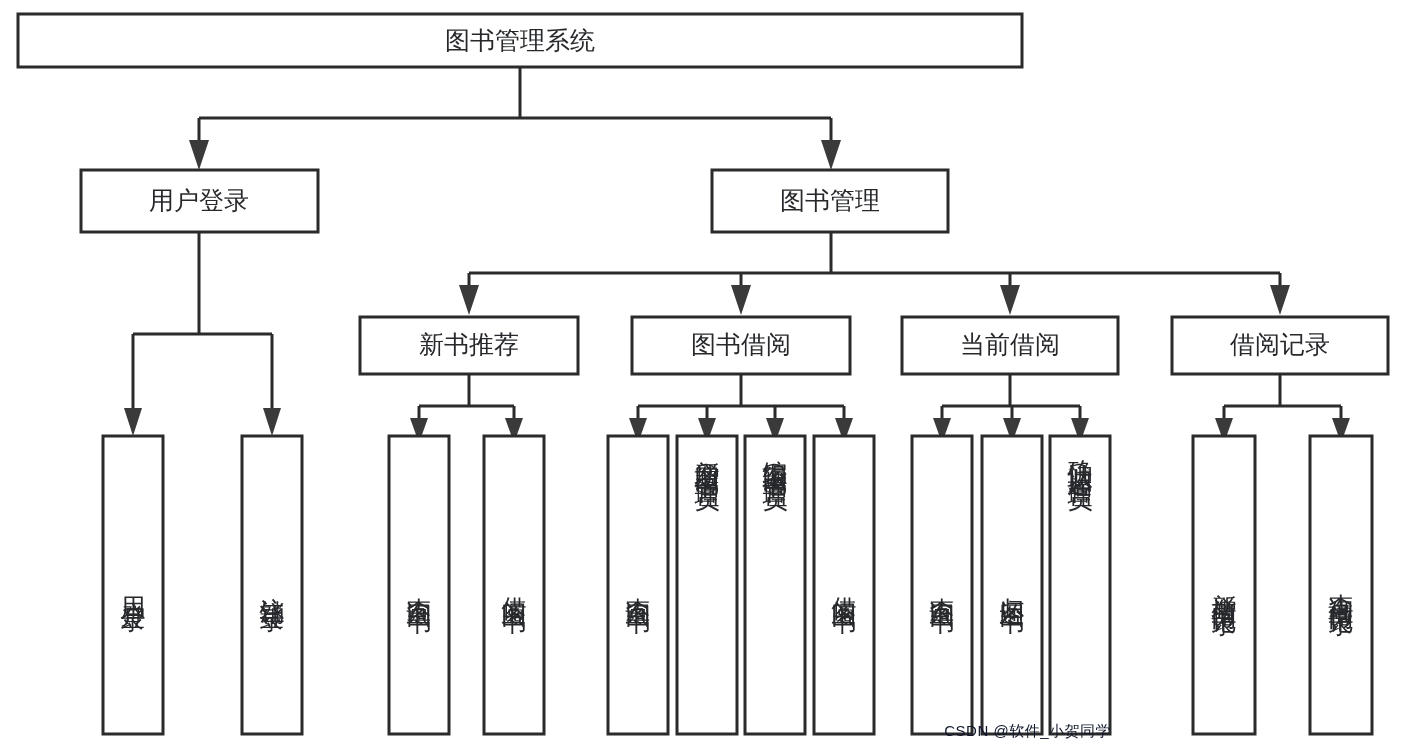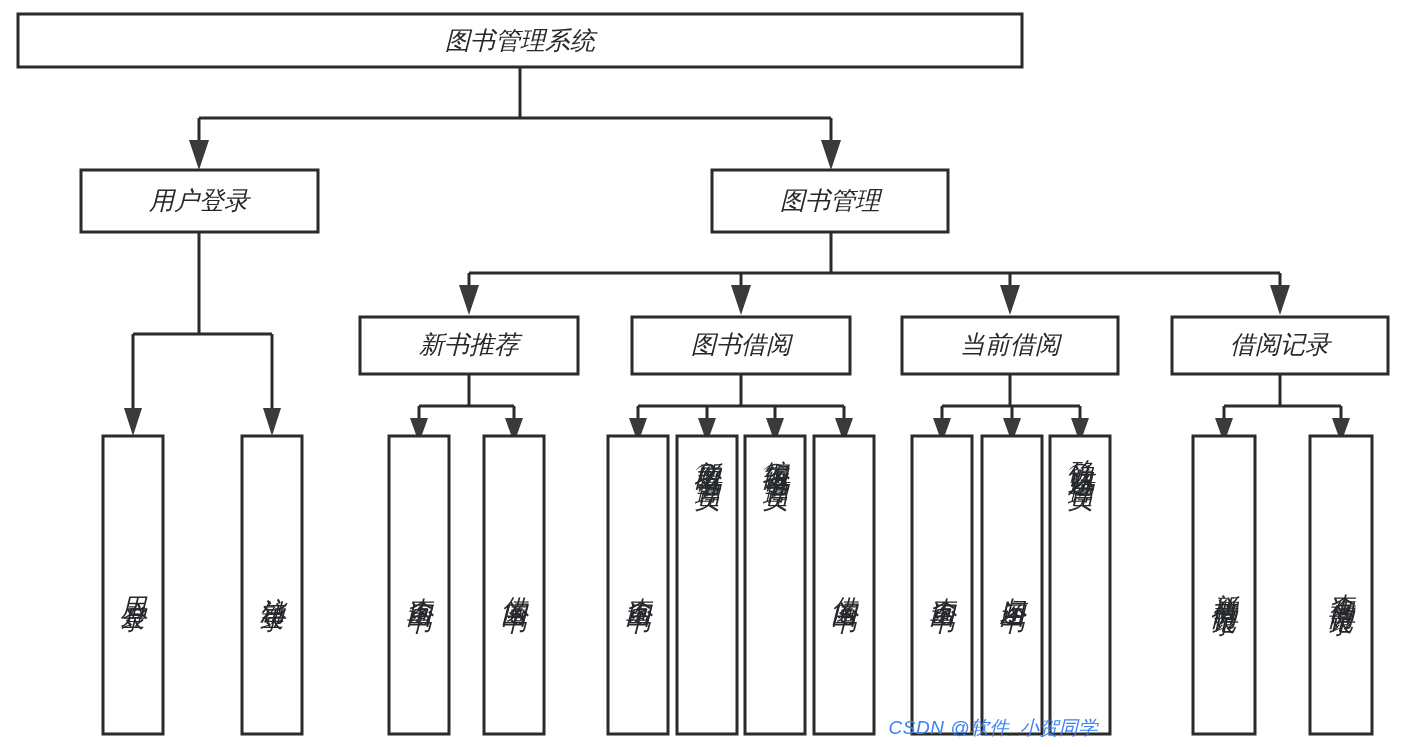--- a/index.html
+++ b/index.html
@@ -13,21 +13,20 @@
     font-family: "Liberation Sans", "DejaVu Sans", sans-serif;
     overflow: hidden;
     position: relative;
   }
   #chart-root {
     position: absolute;
     left: 0;
     top: 0;
     width: 1125px;
     height: 747px;
-    font-style: italic;
   }
   svg.flow {
     display: block;
   }
   .node-box {
     fill: #ffffff;
     stroke: #2b2b2b;
     stroke-width: 3;
   }
   .node-box.leaf {
@@ -63,25 +62,25 @@
     font-family: "Liberation Sans", "DejaVu Sans", sans-serif;
     font-size: 25px;
     line-height: 1.0;
     letter-spacing: 4px;
     color: #26282b;
     white-space: nowrap;
     text-align: center;
   }
   .watermark {
     position: absolute;
-    right: 27px;
+    right: 14px;
     bottom: 6px;
     font-family: "Liberation Sans", "DejaVu Sans", sans-serif;
-    font-size: 19px;
-    color: #3b82f6;
+    font-size: 15px;
+    color: #0f172a;
     letter-spacing: 0.5px;
     white-space: nowrap;
     pointer-events: none;
   }
 </style>
 </head>
 <body>
 
 <div id="chart-root">
 

